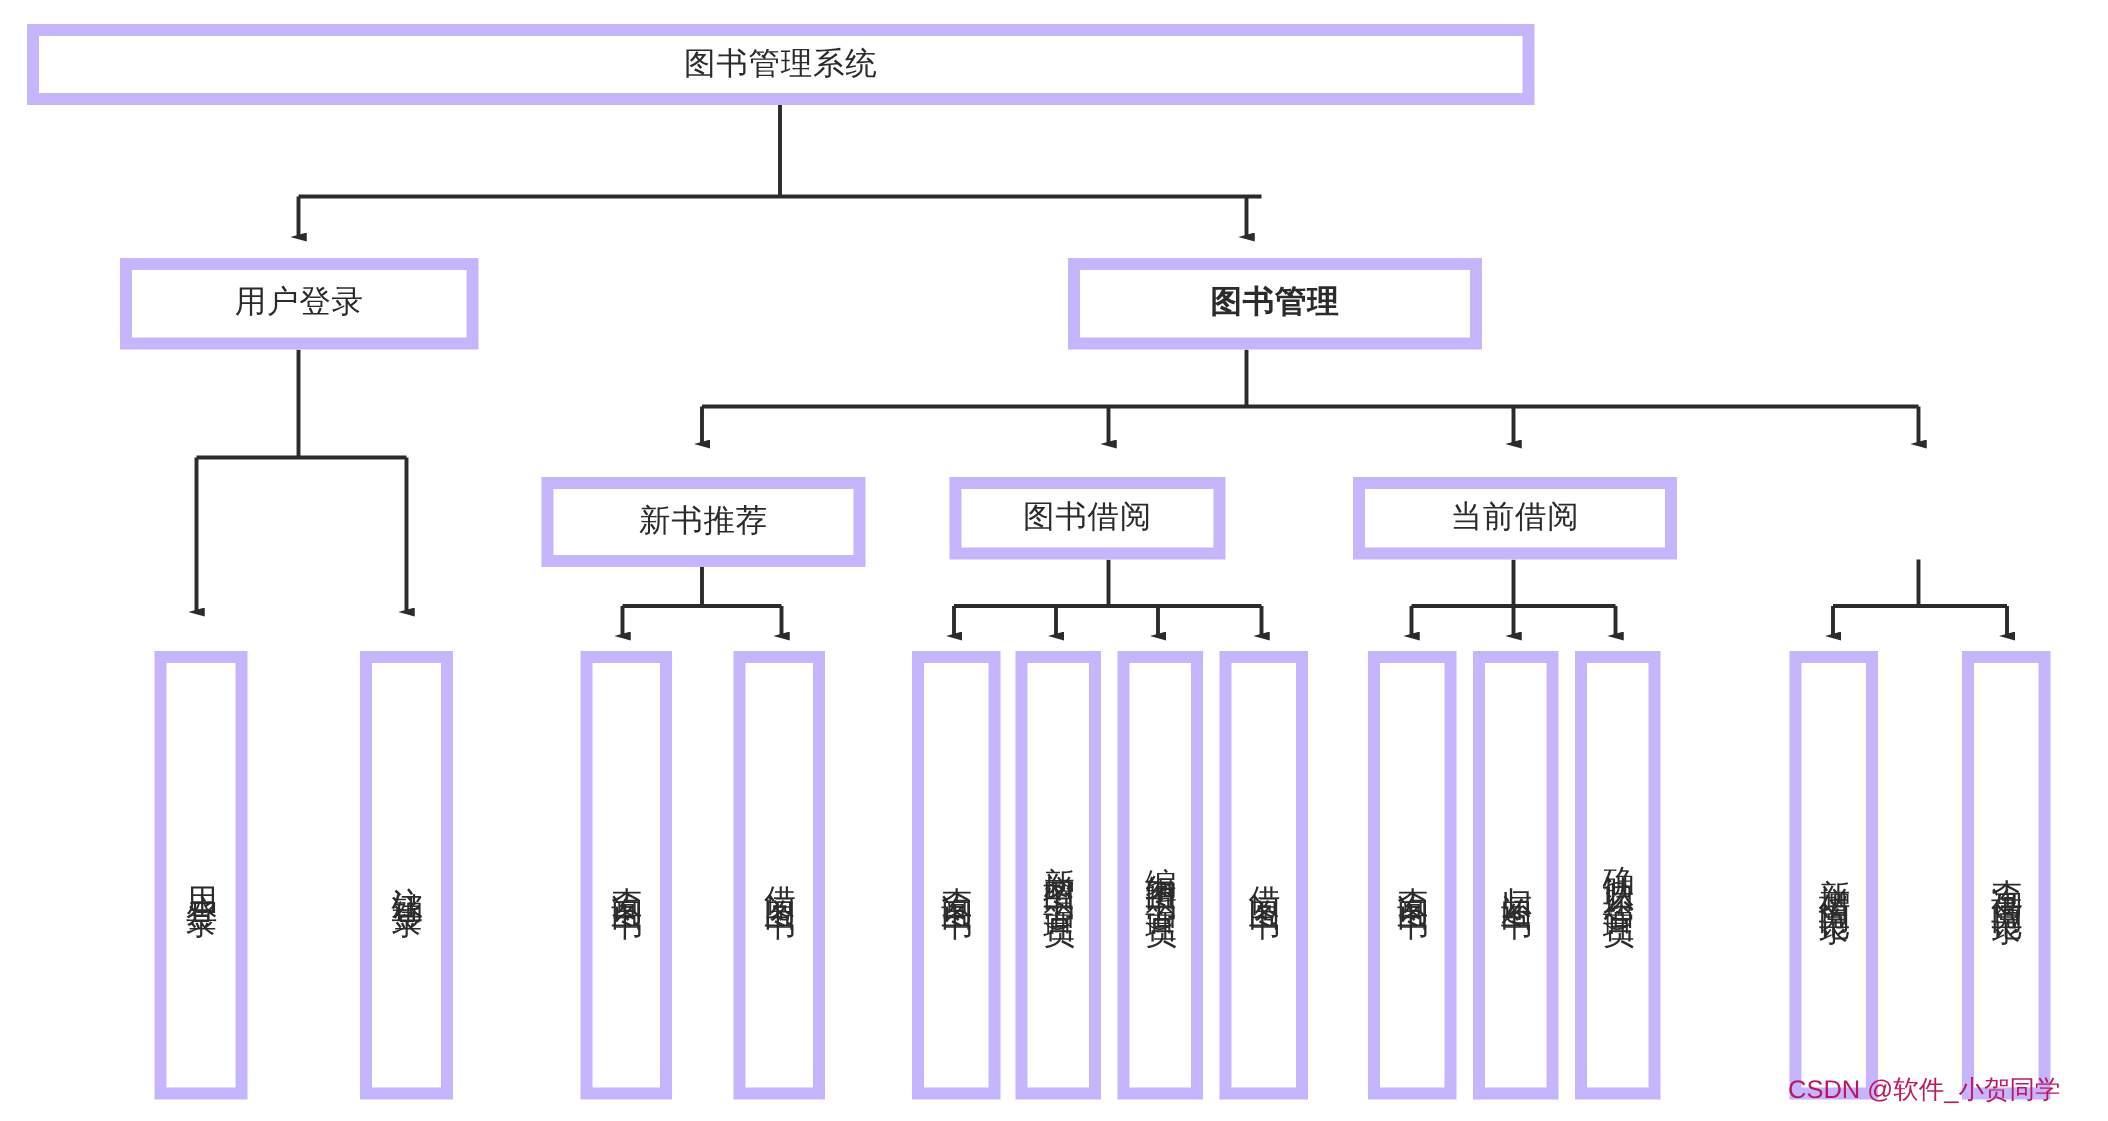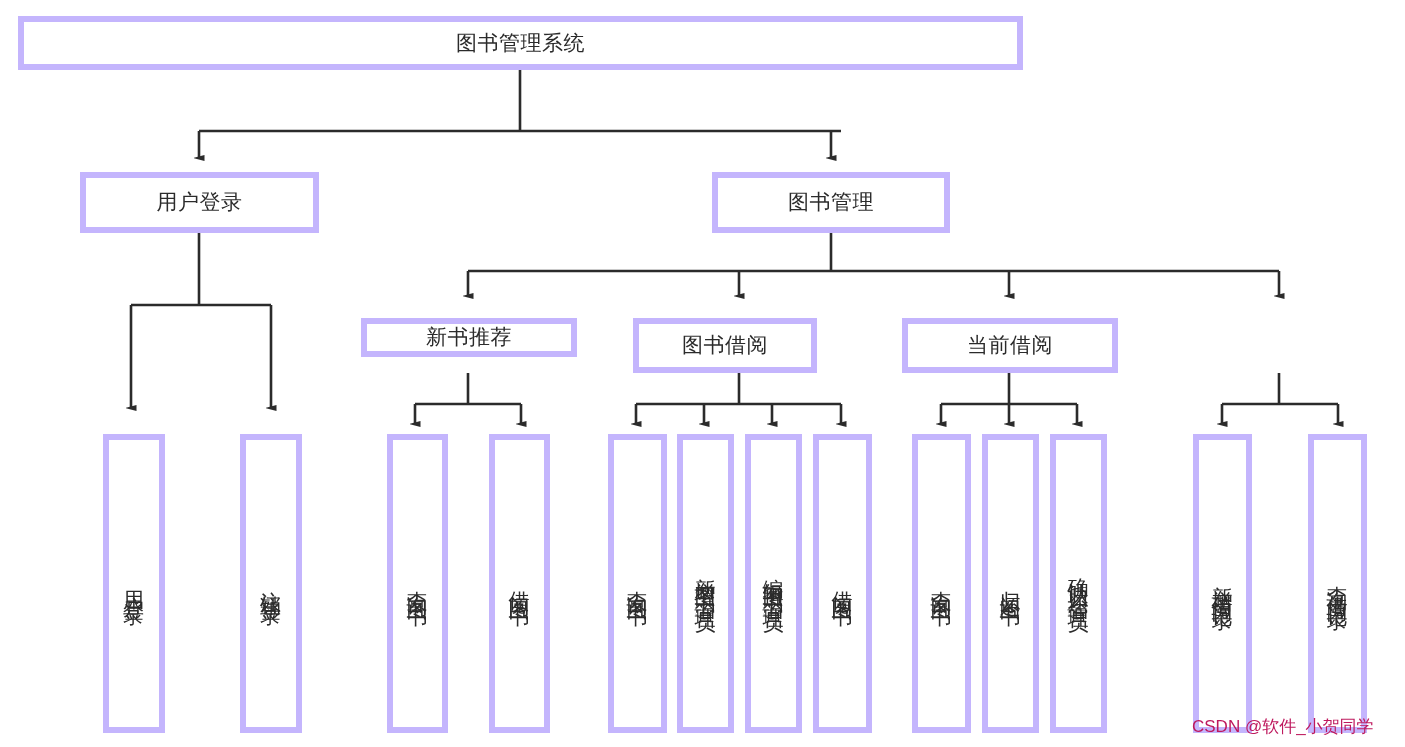--- a/index.html
+++ b/index.html
@@ -22,21 +22,21 @@
     position: absolute;
     left: 0;
     top: 0;
     width: 1405px;
     height: 747px;
   }
   .node-box {
     position: absolute;
     box-sizing: border-box;
     background: #ffffff;
-    border: 6px solid #c4b5fd;
+    border: 8px solid #c4b5fd;
     display: flex;
     align-items: center;
     justify-content: center;
     overflow: hidden;
   }
   .node-label {
     font-size: 21px;
     color: #2b2b2b;
     line-height: 1.18;
     letter-spacing: 0.5px;
@@ -121,25 +121,25 @@
   </svg>
 
   <div class="node-box" style="left:18px; top:16px; width:1005px; height:54px;">
     <span class="node-label">图书管理系统</span>
   </div>
 
   <div class="node-box" style="left:80px; top:172px; width:239px; height:61px;">
     <span class="node-label">用户登录</span>
   </div>
 
-  <div class="node-box" style="left:712px; top:172px; width:238px; height:61px;">
+  <div class="node-box" style="left:712px; top:172px; width:276px; height:61px;font-weight:bold;">
     <span class="node-label">图书管理</span>
   </div>
 
-  <div class="node-box" style="left:361px; top:318px; width:216px; height:39px;">
+  <div class="node-box" style="left:361px; top:318px; width:216px; height:60px;">
     <span class="node-label">新书推荐</span>
   </div>
 
   <div class="node-box" style="left:633px; top:318px; width:184px; height:55px;">
     <span class="node-label">图书借阅</span>
   </div>
 
   <div class="node-box" style="left:902px; top:318px; width:216px; height:55px;">
     <span class="node-label">当前借阅</span>
   </div>

